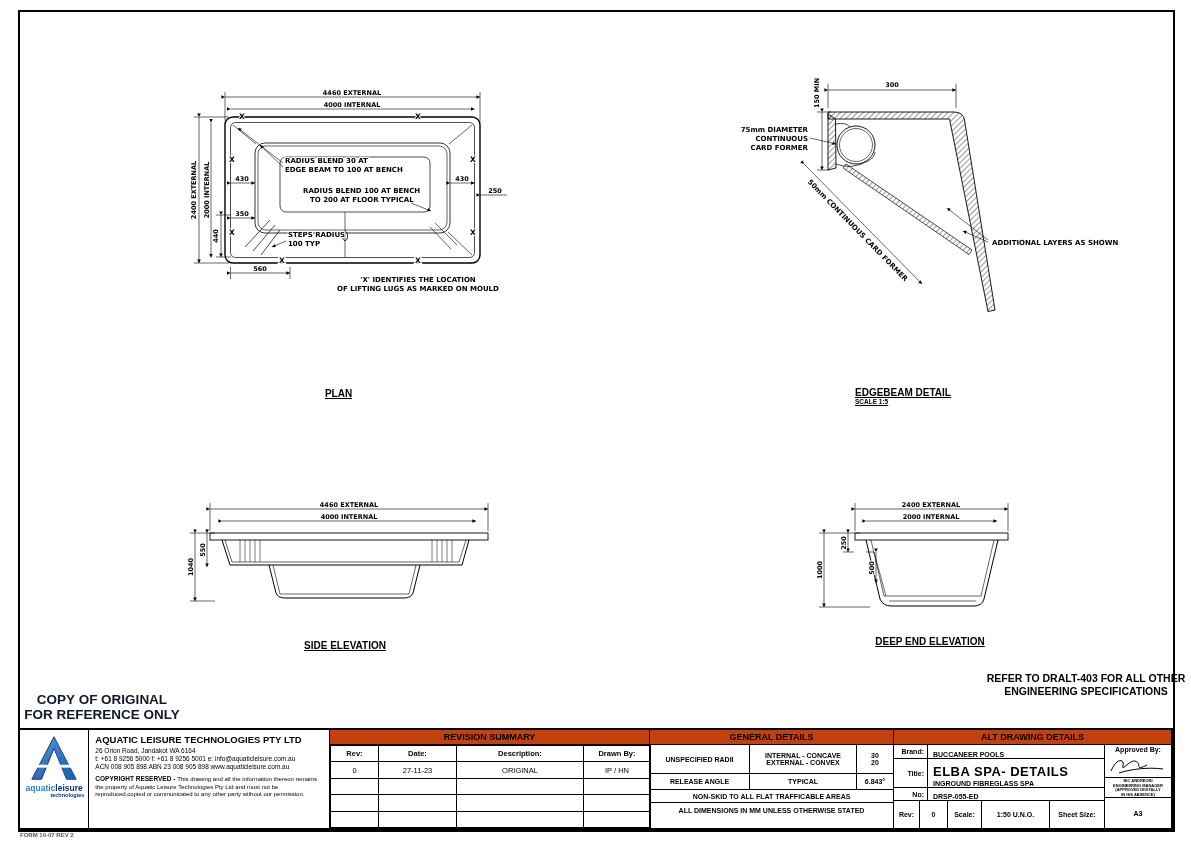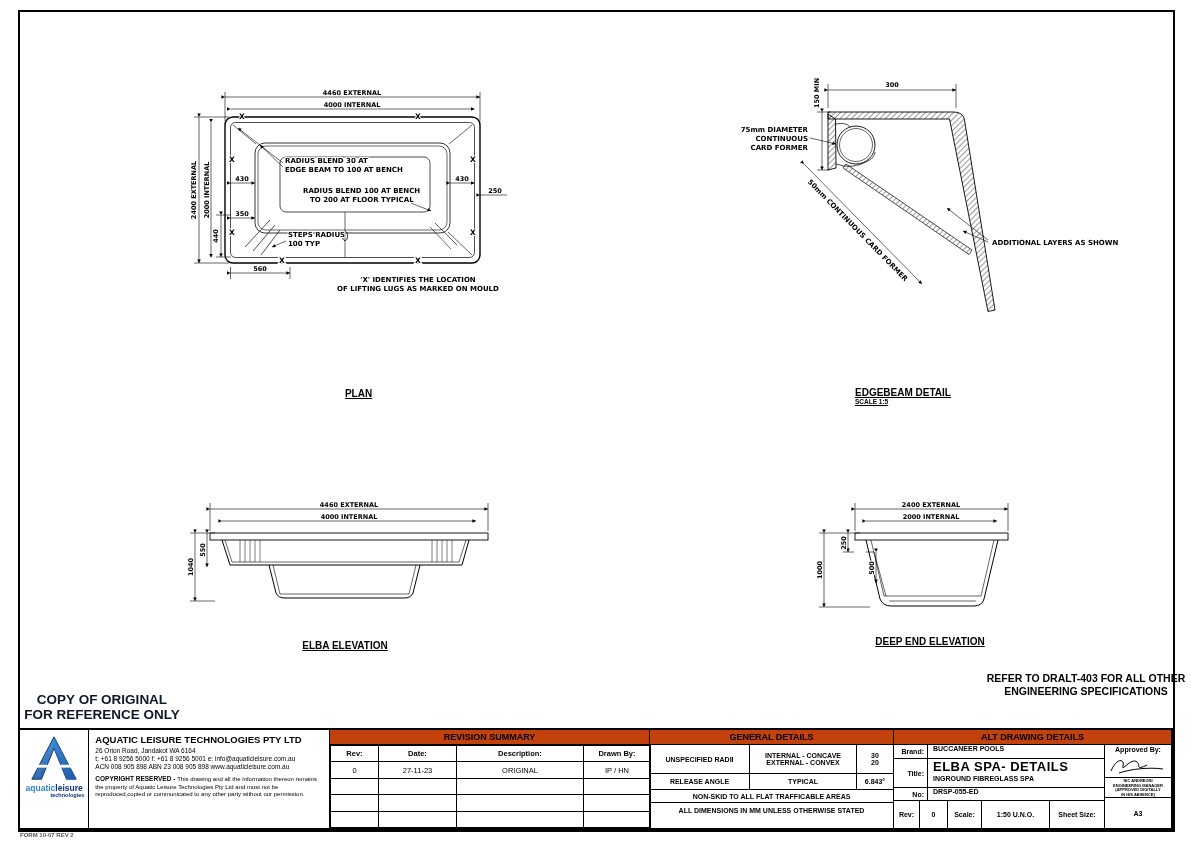--- a/index.html
+++ b/index.html
@@ -45,21 +45,21 @@
   .g-row{display:flex;border-bottom:1px solid #000;box-sizing:border-box;}
   .g-row:last-child{border-bottom:none;}
   .g-c{border-right:1px solid #000;box-sizing:border-box;display:flex;flex-direction:column;
        justify-content:center;text-align:center;font-weight:700;font-size:7px;}
   .g-c:last-child{border-right:none;}
   .g-full{flex:1;display:flex;align-items:center;justify-content:center;font-weight:700;font-size:7px;}
   
   .alt-cell{width:277px;display:flex;flex-direction:column;}
   .a-grid{display:flex;flex:1;}
   .a-left{width:211px;display:flex;flex-direction:column;border-right:1px solid #000;box-sizing:border-box;}
-  .a-row{display:flex;border-bottom:1px solid #000;box-sizing:border-box;align-items:flex-start;}
+  .a-row{display:flex;border-bottom:1px solid #000;box-sizing:border-box;align-items:flex-end;}
   .a-lbl{width:34px;border-right:1px solid #000;box-sizing:border-box;font-weight:700;text-align:right;
          padding-right:3px;align-self:stretch;display:flex;align-items:center;justify-content:flex-end;}
   .a-val{flex:1;padding-left:5px;font-weight:700;}
   .a-right{width:66px;display:flex;flex-direction:column;}
   .ap-lbl{font-weight:700;text-align:center;font-size:7px;padding-top:1px;}
   .ap-tiny{border-top:1px solid #000;font-size:4px;font-weight:700;text-align:center;line-height:4.6px;padding-top:1px;}
   .a-bottom{display:flex;border-top:0;height:16px;}
   .ab{border-right:1px solid #000;box-sizing:border-box;display:flex;align-items:center;justify-content:center;font-weight:700;}
   .ab:last-child{border-right:none;}
   .big-title{font-size:13px;font-weight:700;letter-spacing:.5px;}
@@ -140,21 +140,21 @@
       <text class="nt" x="100" y="88">RADIUS BLEND 30 AT</text>
       <text class="nt" x="100" y="97">EDGE BEAM TO 100 AT BENCH</text>
       <text class="nt" x="118" y="118">RADIUS BLEND 100 AT BENCH</text>
       <text class="nt" x="125" y="127">TO 200 AT FLOOR TYPICAL</text>
       <text class="nt" x="103" y="162">STEPS RADIUS</text>
       <text class="nt" x="103" y="171">100 TYP</text>
       <text class="nt" x="233" y="207" text-anchor="middle">'X' IDENTIFIES THE LOCATION</text>
       <text class="nt" x="233" y="216" text-anchor="middle">OF LIFTING LUGS AS MARKED ON MOULD</text>
     </g>
   </svg>
-  <div class="view-title" style="left:316px;top:388px;width:85px;">PLAN</div>
+  <div class="view-title" style="left:296px;top:388px;width:85px;">PLAN</div>
 
   <svg style="position:absolute;left:700px;top:60px;" width="430" height="272" viewBox="0 0 430 272">
     <defs>
       <marker id="ea" markerWidth="8" markerHeight="8" refX="6" refY="3" orient="auto">
         <path d="M0,0 L6,3 L0,6 Z" fill="#000"></path>
       </marker>
       <pattern id="hatch" width="4" height="4" patternUnits="userSpaceOnUse" patternTransform="rotate(45)">
         <line x1="0" y1="0" x2="0" y2="4" stroke="#000" stroke-width="0.8"></line>
       </pattern>
     </defs>
@@ -214,21 +214,21 @@
       <line x1="10" y1="38" x2="10" y2="106" marker-start="url(#sa)" marker-end="url(#sa)"></line>
       <line x1="22" y1="38" x2="22" y2="72" marker-start="url(#sa)" marker-end="url(#sa)"></line>
     </g>
     <g>
       <text class="dt" x="164" y="11.5" text-anchor="middle">4460 EXTERNAL</text>
       <text class="dt" x="164" y="23.5" text-anchor="middle">4000 INTERNAL</text>
       <text class="dt" transform="translate(7.5,72) rotate(-90)" text-anchor="middle">1040</text>
       <text class="dt" transform="translate(19.5,55) rotate(-90)" text-anchor="middle">550</text>
     </g>
   </svg>
-  <div class="view-title" style="left:280px;top:640px;width:130px;">ELBA ELEVATION</div>
+  <div class="view-title" style="left:280px;top:640px;width:130px;">SIDE ELEVATION</div>
 
   <svg style="position:absolute;left:810px;top:495px;" width="220" height="140" viewBox="0 0 220 140">
     <defs>
       <marker id="da" markerWidth="8" markerHeight="8" refX="6" refY="3" orient="auto">
         <path d="M0,0 L6,3 L0,6 Z" fill="#000"></path>
       </marker>
     </defs>
     <g stroke="#000" fill="none" stroke-width="0.9">
       <rect x="45" y="38" width="153" height="7"></rect>
       <path d="M56,45 L70,104 Q73,111 81,111 L164,111 Q172,111 174,104 L188,45" stroke-width="1"></path>

